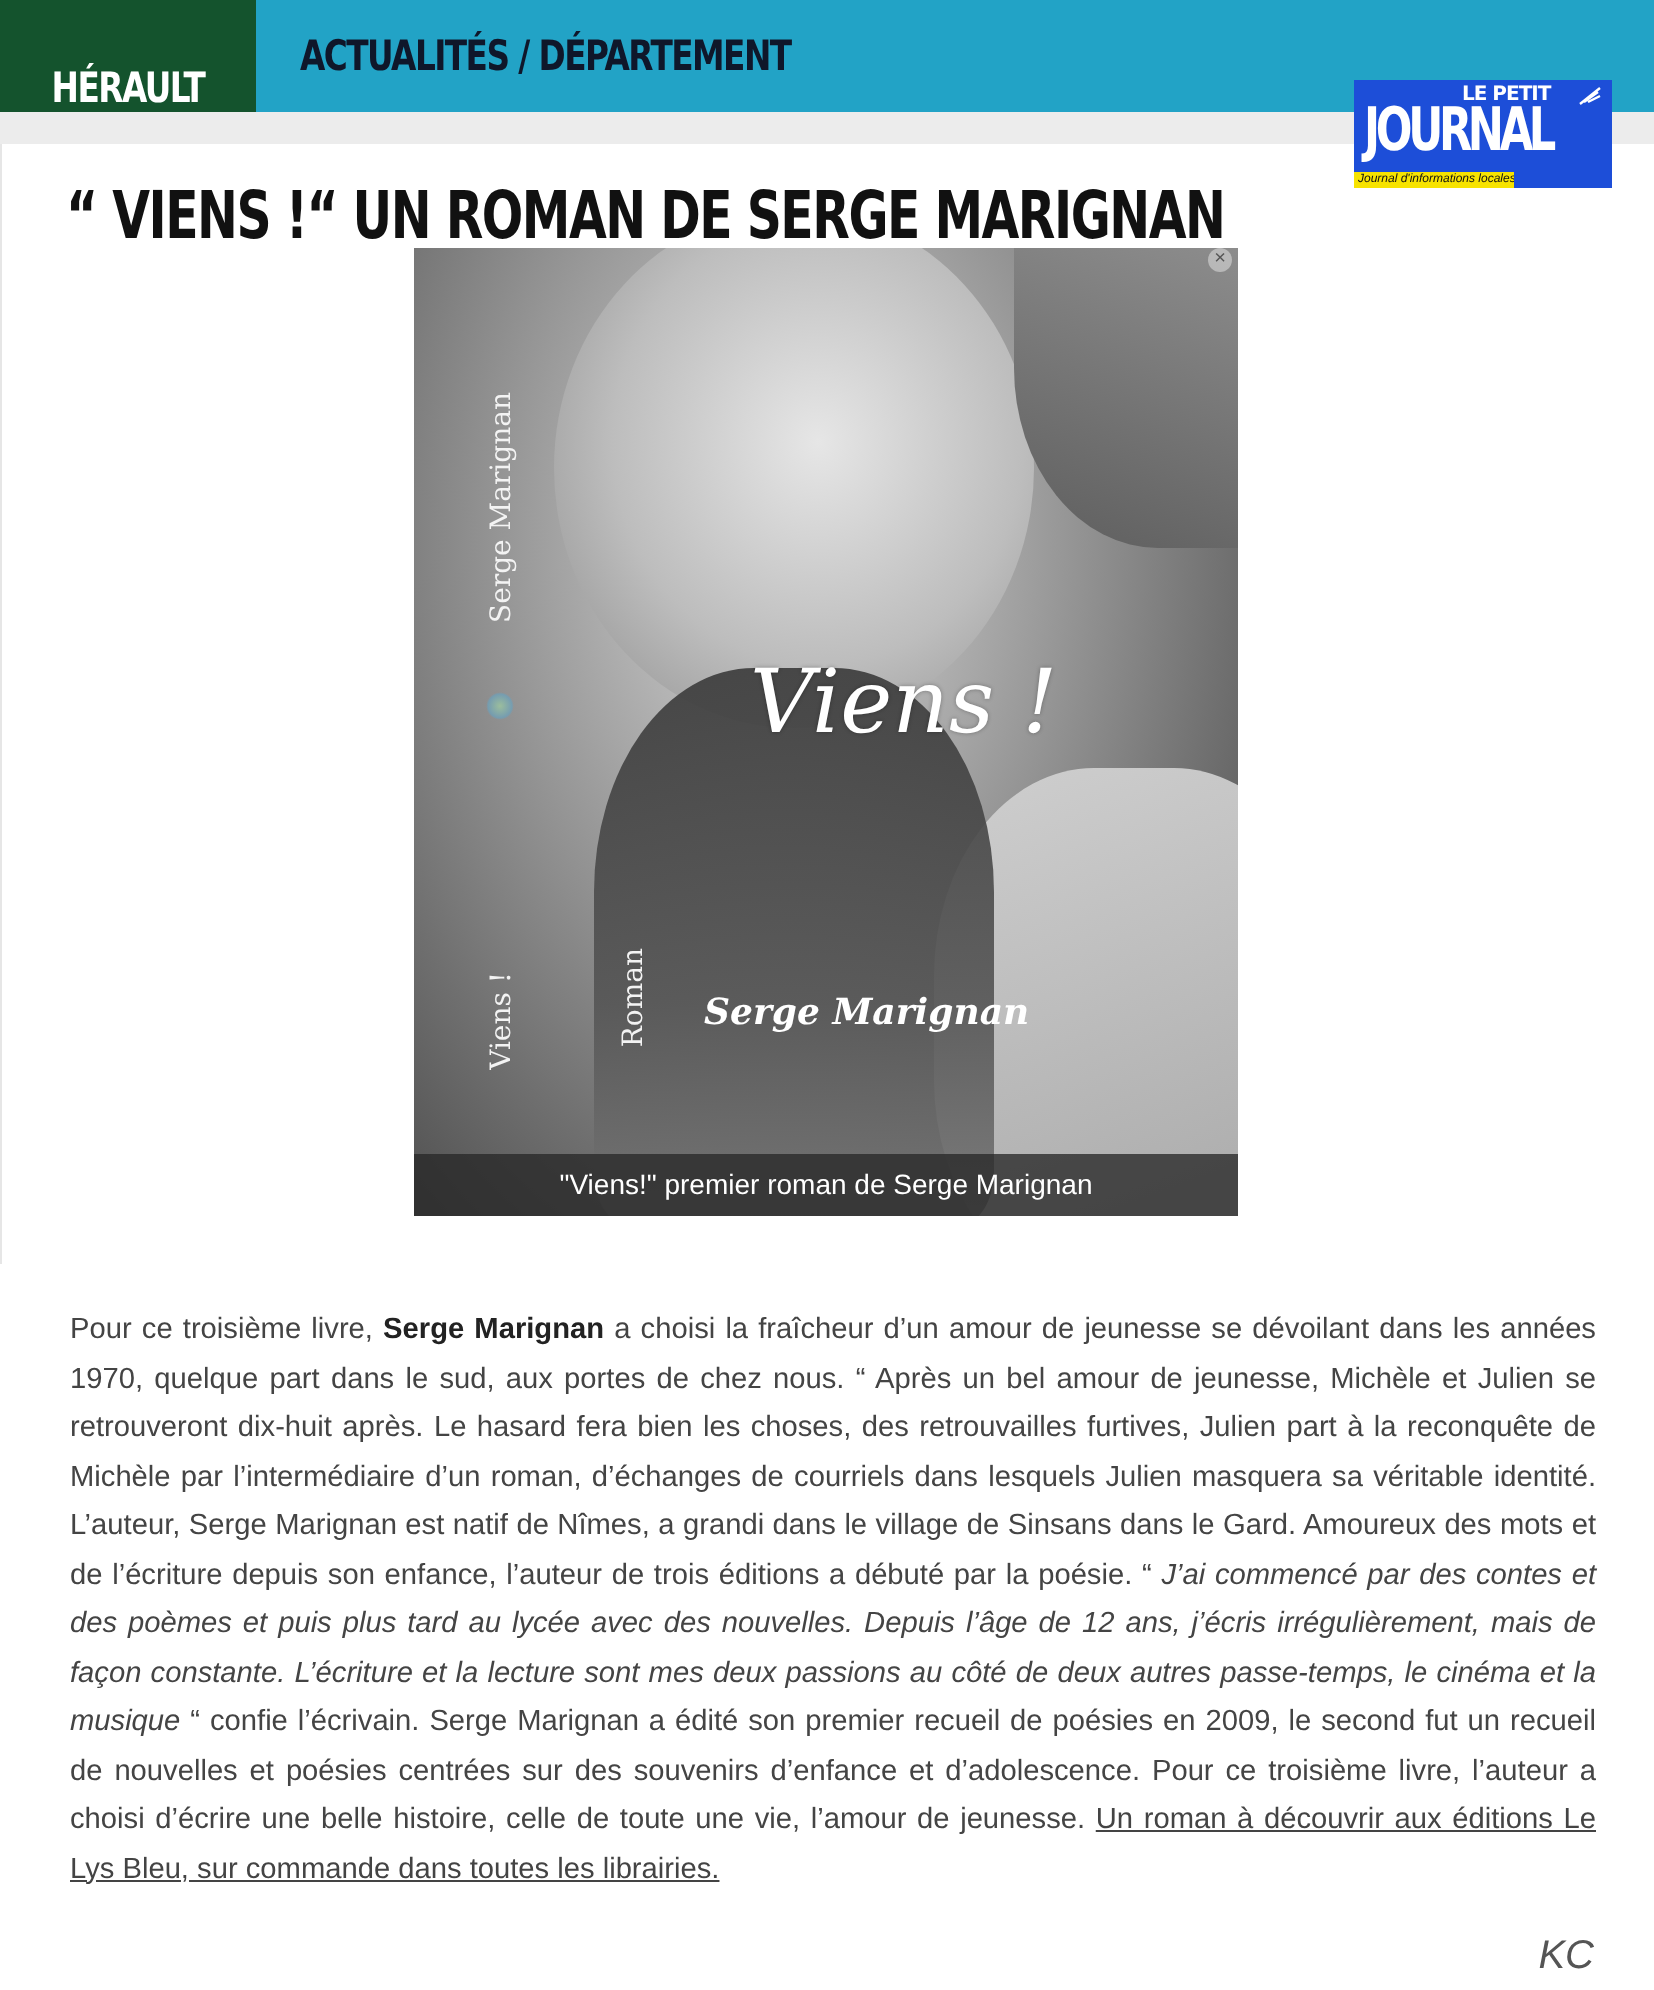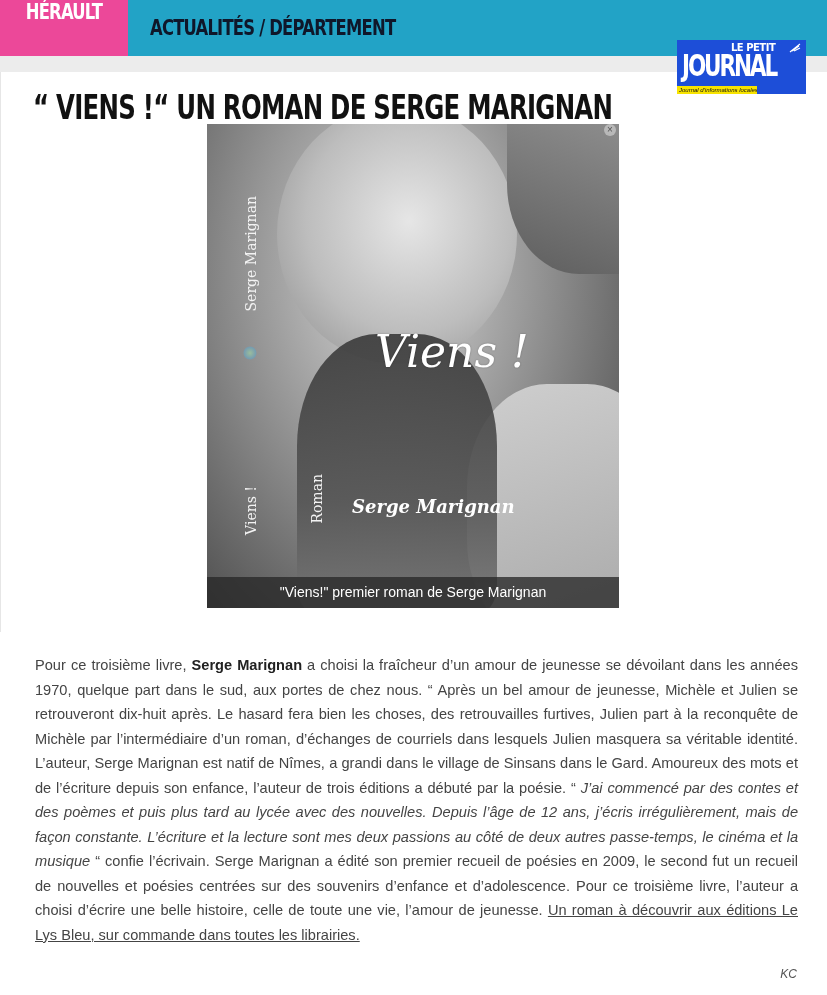--- a/index.html
+++ b/index.html
@@ -1,22 +1,22 @@
 <!DOCTYPE html>
 <html><head>
   <meta charset="utf-8">
   <style>
     * { box-sizing: border-box; margin: 0; padding: 0; }
     html, body { width: 827px; height: 995px; background: #ffffff; overflow: hidden; }
     body { position: relative; font-family: "Liberation Sans", sans-serif; }
 
     .topbar { position: absolute; left: 0; top: 0; width: 827px; height: 56px; background: #22a3c6; }
-    .tab-region { position: absolute; left: 0; top: 0; width: 128px; height: 56px; background: #ec4899;
+    .tab-region { position: absolute; left: 0; top: 0; width: 128px; height: 56px; background: #14532d;
       color: #fff; font-family: "DejaVu Sans", sans-serif; font-size: 21px; font-weight: bold;
-      transform-origin: left; display: flex; align-items: flex-start; justify-content: center; letter-spacing: -1px; }
+      transform-origin: left; display: flex; align-items: flex-end; justify-content: center; letter-spacing: -1px; }
     .tab-region span, .crumb span { display: inline-block; transform: scaleX(0.78); }
     .crumb { position: absolute; left: 150px; top: 0; height: 56px; display: flex; align-items: center;
       color: #0f172a; font-family: "DejaVu Sans", sans-serif; font-size: 21px; font-weight: bold; letter-spacing: -1px; white-space: nowrap; }
     .crumb span { transform-origin: left; transform: scaleX(0.78); }
 
     .grayband { position: absolute; left: 0; top: 56px; width: 827px; height: 16px; background: #ececec; }
 
     .card { position: absolute; left: 0; top: 72px; width: 827px; height: 560px; background: #fff;
       border-left: 1px solid #e6e6e6; }
 
@@ -59,21 +59,21 @@
       background: radial-gradient(circle, #9ec9a0, #6fa0b8 60%, transparent 70%); opacity: 0.8; }
     .caption { position: absolute; left: 0; top: 453px; width: 412px; height: 31px; background: rgba(40,40,40,0.78);
       color: #fff; font-family: "Liberation Sans", sans-serif; font-size: 14px; text-align: center; line-height: 31px; }
 
     .article { position: absolute; left: 35px; top: 637px; width: 763px; color: #444; font-family: "Liberation Sans", sans-serif;
       font-size: 14.6px; line-height: 24.5px; text-align: justify; margin-top: 16px; }
     .article b { color: #222; }
     .article i { font-style: italic; }
     .article a { color: #444; text-decoration: underline; }
     .signature { position: absolute; right: 30px; top: 967px; color: #555; font-family: "Liberation Sans", sans-serif;
-      font-size: 12px; font-style: italic; }
+      font-size: 20px; font-style: italic; }
   </style>
 </head>
 <body>
 
 <div class="topbar">
   <div class="tab-region">
       <span>HÉRAULT</span>
     </div>
   <div class="crumb">
       <span>ACTUALITÉS / DÉPARTEMENT</span>

